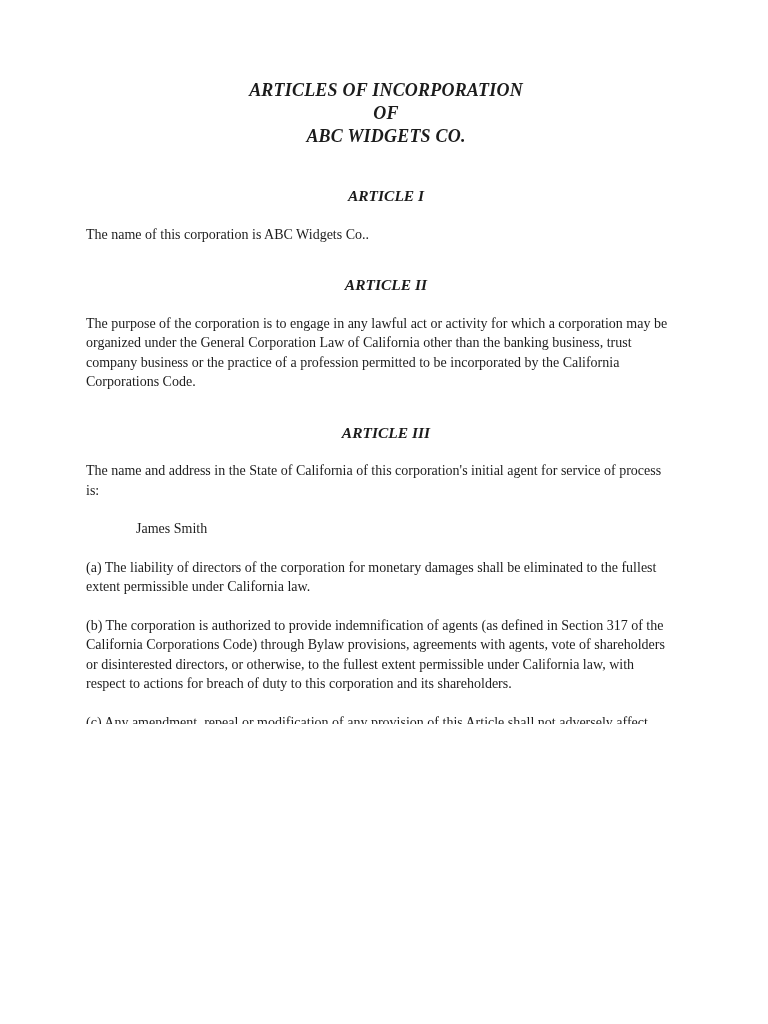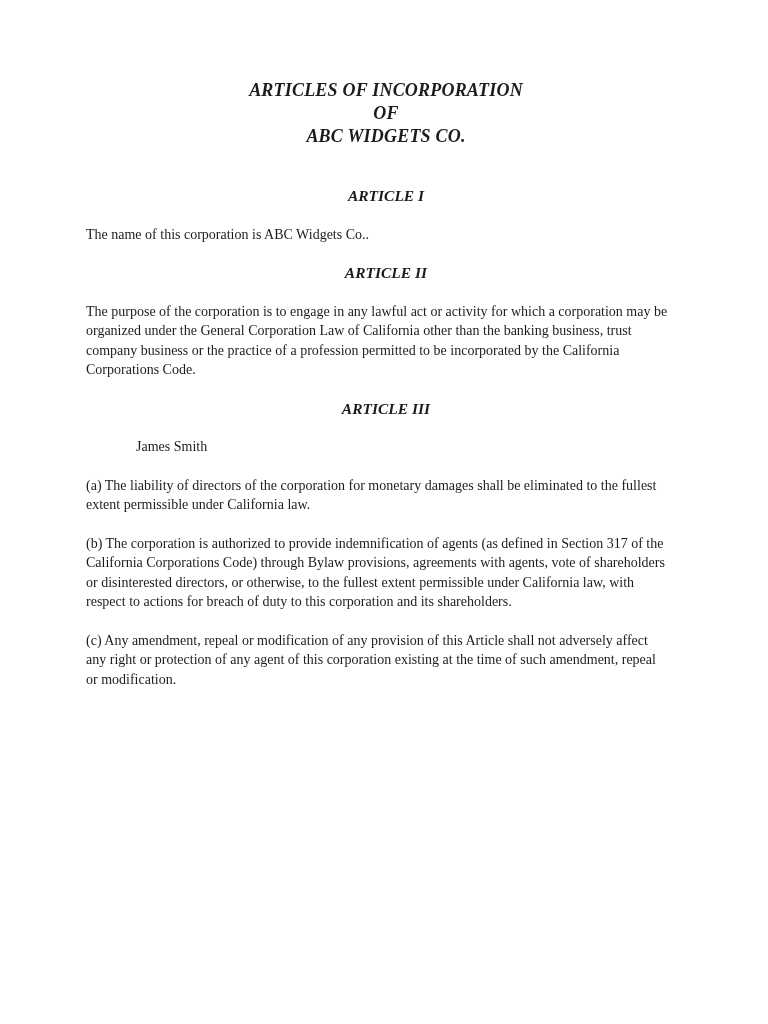--- a/index.html
+++ b/index.html
@@ -35,21 +35,21 @@
     line-height: 19.5px;
     font-weight: bold;
     font-style: italic;
   }
   .article-heading + .body-text,
   .body-text + .article-heading,
   .body-text + .body-text,
   .agent-block {
     margin-top: 19px;
   }
-  section > .article-heading { margin-top: 19px; }
+  section > .article-heading { margin-top: 31px; }
   section:first-of-type > .article-heading { margin-top: 38px; }
   .body-text {
     margin: 19px 16px 0 0;
     font-size: 14px;
     line-height: 19.5px;
     text-align: left;
   }
   .agent-block {
     padding-left: 50px;
     font-size: 14px;
@@ -89,20 +89,21 @@
       <p class="body-text">The name of this corporation is ABC Widgets Co..</p>
     </section>
 
     <section>
       <h2 class="article-heading">ARTICLE II</h2>
       <p class="body-text">The purpose of the corporation is to engage in any lawful act or activity for which a corporation may be organized under the General Corporation Law of California other than the banking business, trust company business or the practice of a profession permitted to be incorporated by the California Corporations Code.</p>
     </section>
 
     <section>
       <h2 class="article-heading">ARTICLE III</h2>
+      <p class="body-text">The name and address in the State of California of this corporation's initial agent for service of process is:</p>
       <div class="agent-block">
         <div>James Smith</div>
       </div>
     </section>
 
 
     <section>
       <p class="body-text">(a) The liability of directors of the corporation for monetary damages shall be eliminated to the fullest extent permissible under California law.</p>
       <p class="body-text">(b) The corporation is authorized to provide indemnification of agents (as defined in Section 317 of the California Corporations Code) through Bylaw provisions, agreements with agents, vote of shareholders or disinterested directors, or otherwise, to the fullest extent permissible under California law, with respect to actions for breach of duty to this corporation and its shareholders.</p>
       <p class="body-text">(c) Any amendment, repeal or modification of any provision of this Article shall not adversely affect any right or protection of any agent of this corporation existing at the time of such amendment, repeal or modification.</p>

